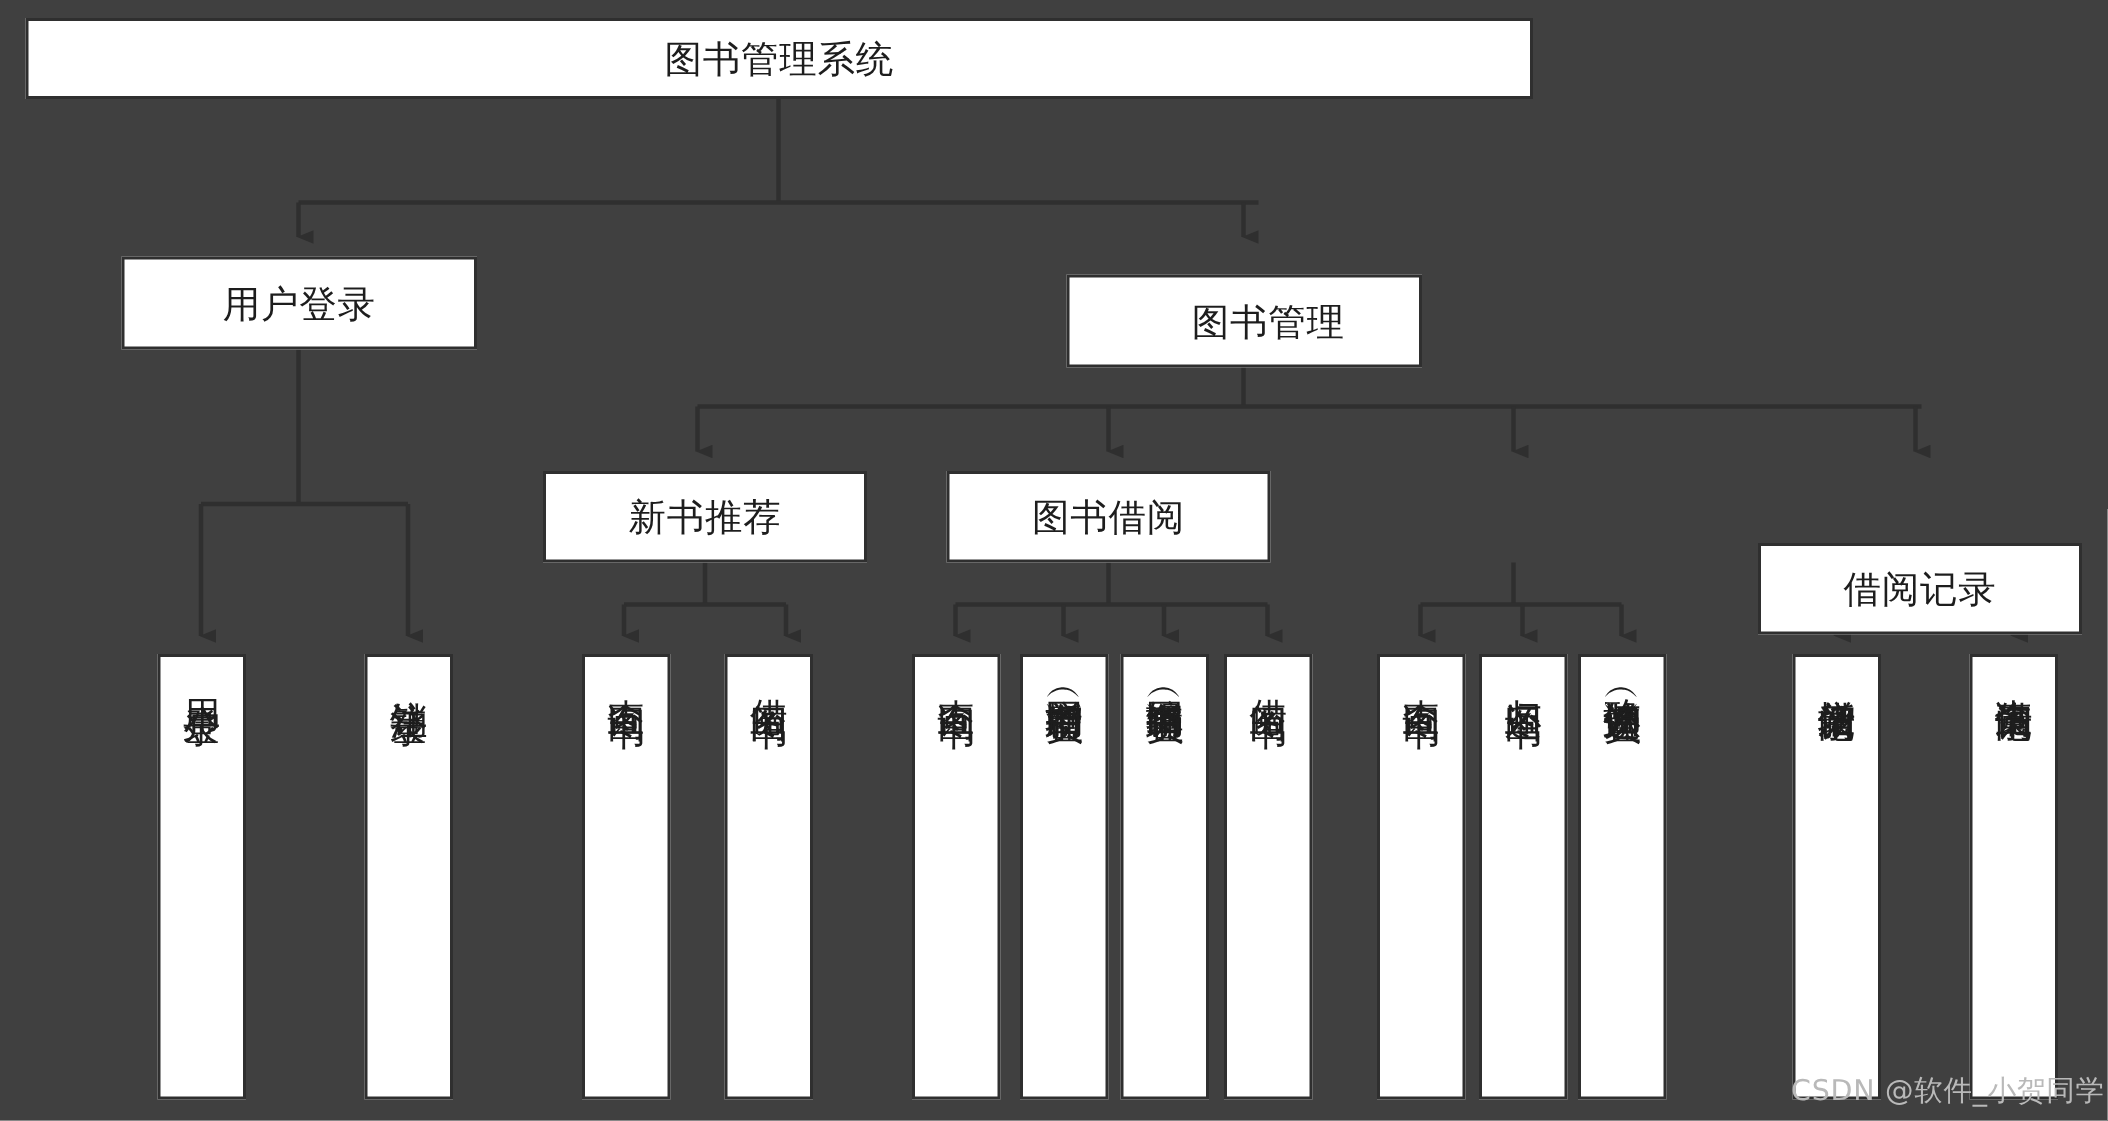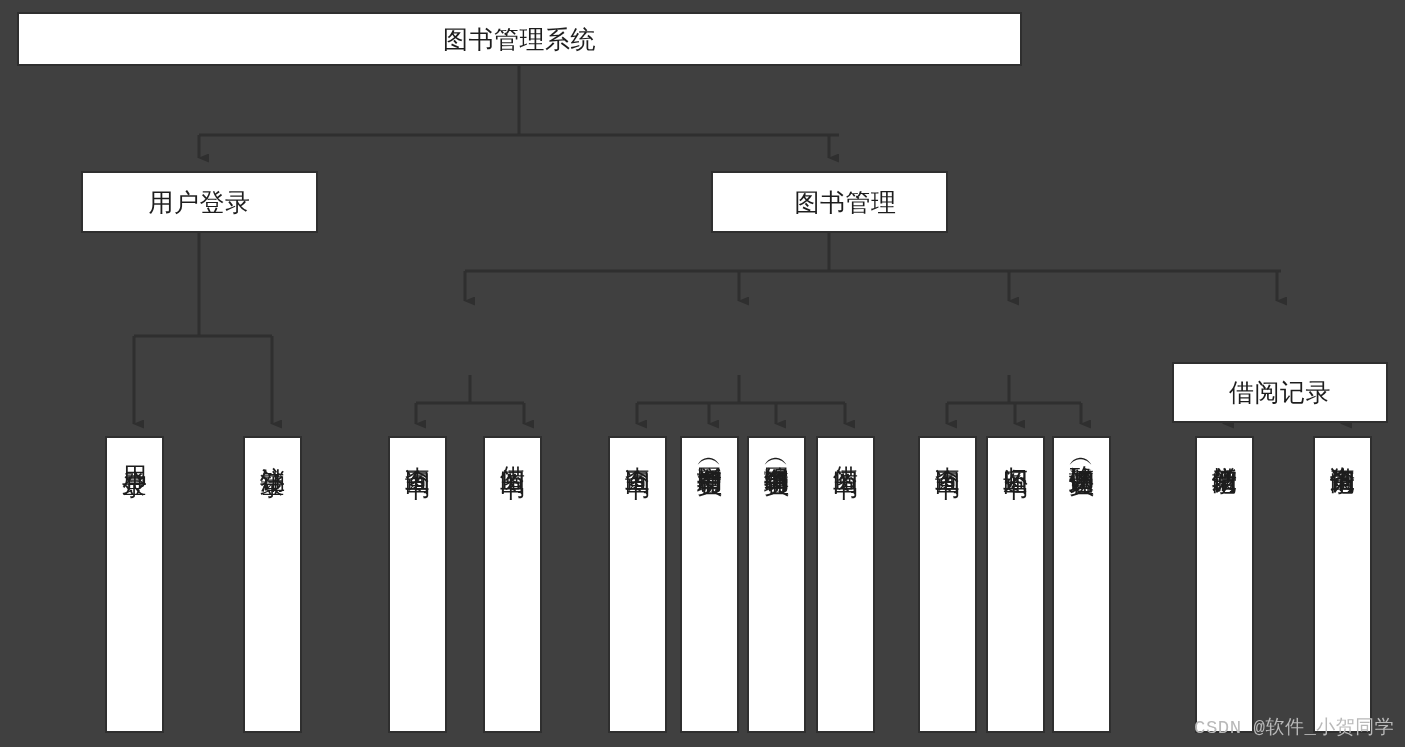--- a/index.html
+++ b/index.html
@@ -63,21 +63,20 @@
     letter-spacing: 1px;
   }
   .watermark {
     position: absolute;
     left: 1194px;
     top: 714px;
     font-size: 19px;
     color: #b9b9b9;
     white-space: pre;
     letter-spacing: 0.5px;
-    font-family: Liberation Mono, monospace;
   }
 </style>
 </head>
 <body>
 
 <div id="diagram-root">
 
   <svg class="edges" viewBox="0 0 1405 747" xmlns="http://www.w3.org/2000/svg">
     <defs>
       <marker id="arrow" markerWidth="9" markerHeight="11" refX="4.5" refY="10" orient="auto" markerUnits="userSpaceOnUse">
@@ -128,24 +127,30 @@
     </g>
   </svg>
 
   <div class="node horiz" style="left:17px; top:12px; width:1005px; height:54px;">
     <span class="label">图书管理系统</span>
   </div>
 
   <div class="node horiz" style="left:81px; top:171px; width:237px; height:62px;">
     <span class="label">用户登录</span>
   </div>
-  <div class="node horiz" style="left:711px; top:171px; width:237px; height:62px;padding-left:32px;">
+  <div class="node horiz" style="left:711px; top:183px; width:237px; height:62px;padding-left:32px;">
     <span class="label">图书管理</span>
   </div>
 
+  <div class="node horiz" style="left:362px; top:314px; width:216px; height:61px;">
+    <span class="label">新书推荐</span>
+  </div>
+  <div class="node horiz" style="left:631px; top:314px; width:216px; height:61px;">
+    <span class="label">图书借阅</span>
+  </div>
   <div class="node horiz" style="left:1172px; top:314px; width:216px; height:61px;margin-top:48px;">
     <span class="label">借阅记录</span>
   </div>
 
   <div class="node vert" style="left:105px; top:436px; width:59px; height:297px;">
     <span class="label">用户登录</span>
   </div>
   <div class="node vert" style="left:243px; top:436px; width:59px; height:297px;">
     <span class="label">注销登录</span>
   </div>

